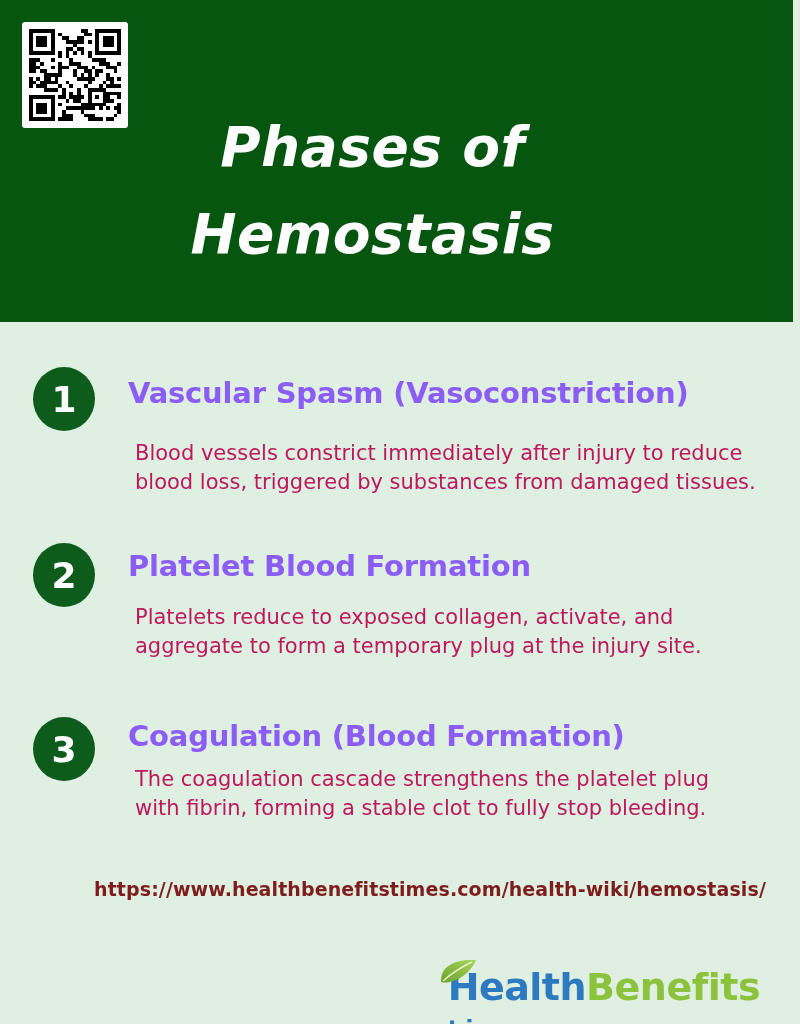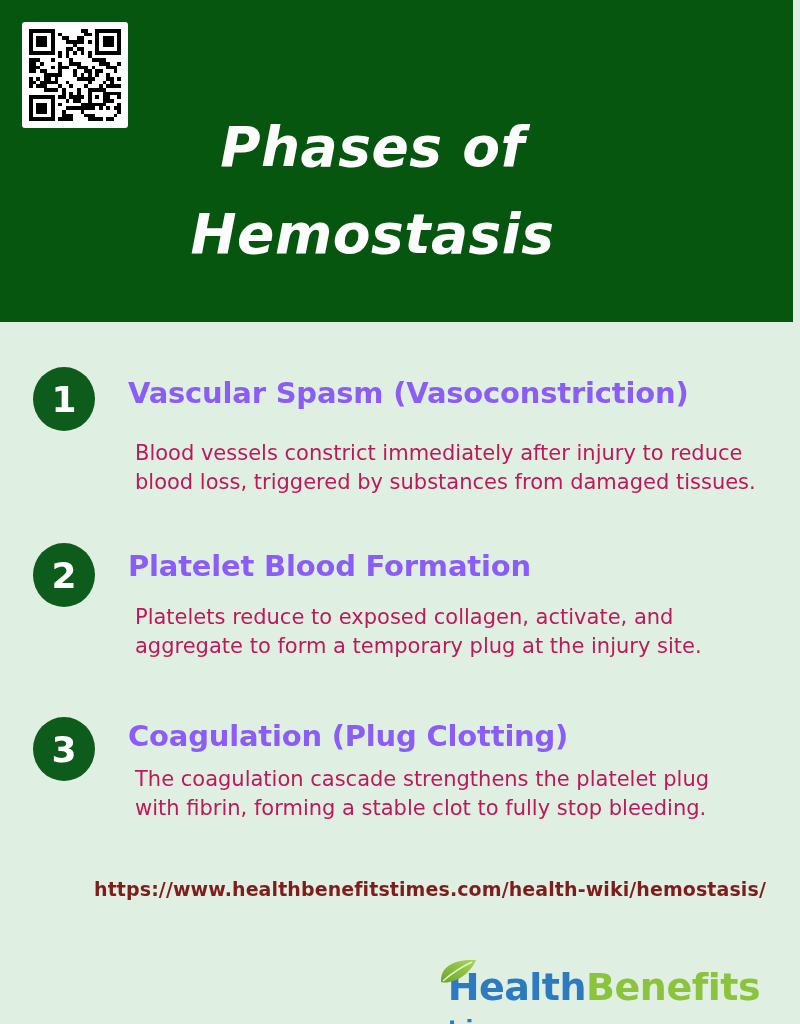--- a/index.html
+++ b/index.html
@@ -378,21 +378,21 @@
 <div class="phase-title t1">Vascular Spasm (Vasoconstriction)</div>
 <div class="phase-desc d1">Blood vessels constrict immediately after injury to reduce
 blood loss, triggered by substances from damaged tissues.</div>
 
 <div class="phase-circle c2">2</div>
 <div class="phase-title t2">Platelet Blood Formation</div>
 <div class="phase-desc d2">Platelets reduce to exposed collagen, activate, and
 aggregate to form a temporary plug at the injury site.</div>
 
 <div class="phase-circle c3">3</div>
-<div class="phase-title t3">Coagulation (Plug Clotting)</div>
+<div class="phase-title t3">Coagulation (Blood Formation)</div>
 <div class="phase-desc d3">The coagulation cascade strengthens the platelet plug
 with fibrin, forming a stable clot to fully stop bleeding.</div>
 
 <div class="source-url">https://www.healthbenefitstimes.com/health-wiki/hemostasis/</div>
 
 <div class="logo">
   <span class="logo-main">
     <svg class="logo-leaf" width="42" height="30" viewBox="0 0 42 30">
       <defs>
         <linearGradient id="leafg" x1="0" y1="1" x2="1" y2="0">

